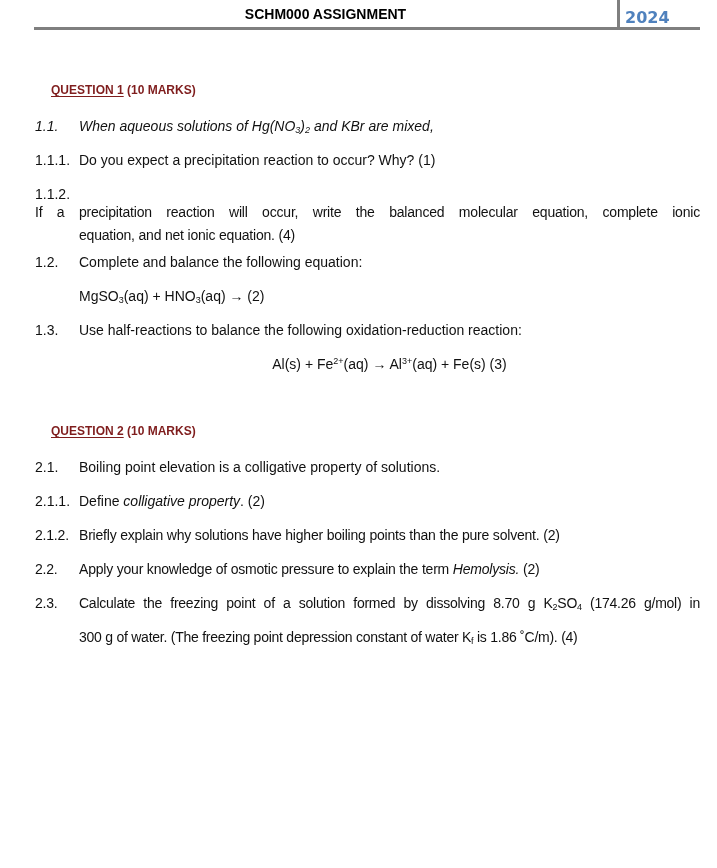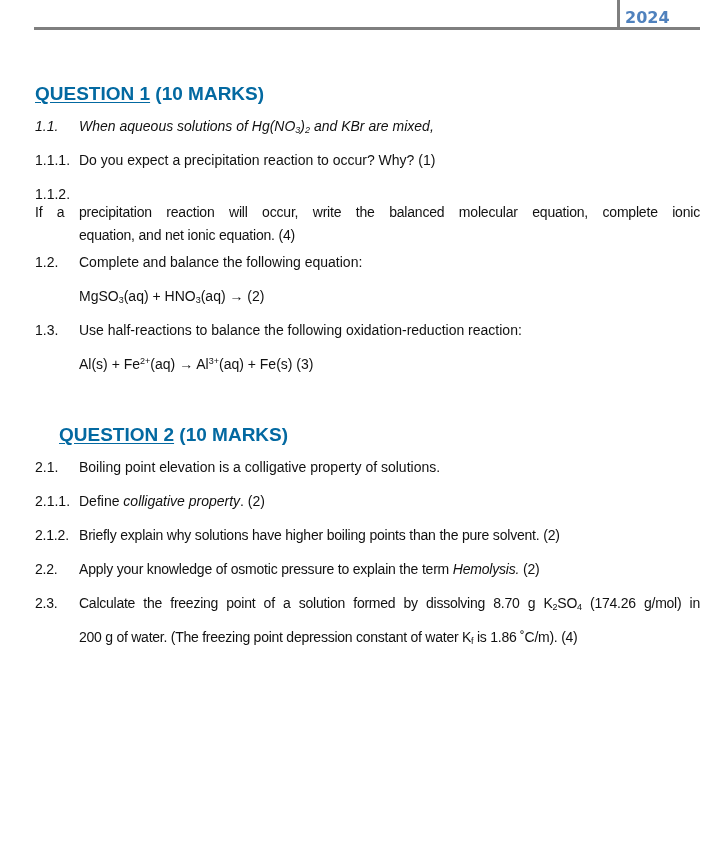--- a/index.html
+++ b/index.html
@@ -53,24 +53,24 @@
     .header-rule {
       position: absolute;
       left: 0;
       top: 27px;
       width: 666px;
       height: 3px;
       background: #7f7f7f;
     }
     .q-heading {
       position: absolute;
-      left: 35px;
+      left: 51px;
       font-weight: bold;
-      font-size: 19px;
-      color: #0369a1;
+      font-size: 12px;
+      color: #7f1d1d;
     }
     .q-heading .ul {
       text-decoration: underline;
       text-underline-offset: 2px;
     }
     .line {
       position: absolute;
       left: 35px;
       right: 17px;
       font-size: 14px;
@@ -94,20 +94,21 @@
       line-height: 0;
     }
     sub { vertical-align: -2px; }
     sup { vertical-align: 5px; }
     i { font-style: italic; }
   </style>
 </head>
 <body>
 
 <div class="header">
+  <div class="header-title">SCHM000 ASSIGNMENT</div>
   <div class="header-sep"></div>
   <div class="header-year">2024</div>
   <div class="header-rule"></div>
 </div>
 
 <div class="q-heading" style="top:83px;">
   <span class="ul">QUESTION 1</span><span> (10 MARKS)</span>
 </div>
 
 <div class="line" style="top:117px;font-style:italic;">
@@ -127,25 +128,25 @@
 <div class="line" style="top:253px;">
   <span class="num">1.2.</span><span>Complete and balance the following equation:</span>
 </div>
 <div class="line indent" style="top:287px;">
   <span>MgSO</span><sub>3</sub><span>(aq) + HNO</span><sub>3</sub><span>(aq) → (2)</span>
 </div>
 
 <div class="line" style="top:321px;">
   <span class="num">1.3.</span><span>Use half-reactions to balance the following oxidation-reduction reaction:</span>
 </div>
-<div class="line indent" style="top:355px;">
+<div class="line indent" style="top:355px;text-align:center;">
   <span>Al(s) + Fe</span><sup>2+</sup><span>(aq) → Al</span><sup>3+</sup><span>(aq) + Fe(s)   (3)</span>
 </div>
 
-<div class="q-heading" style="top:424px;margin-left:24px;">
+<div class="q-heading" style="top:424px;">
   <span class="ul">QUESTION 2</span><span> (10 MARKS)</span>
 </div>
 
 <div class="line" style="top:458px;">
   <span class="num">2.1.</span><span>Boiling point elevation is a colligative property of solutions.</span>
 </div>
 
 <div class="line" style="top:492px;">
   <span class="num">2.1.1.</span><span><span>Define </span><i>colligative property</i><span>.   (2)</span></span>
 </div>
@@ -156,14 +157,14 @@
 
 <div class="line" style="top:560px; letter-spacing:-0.2px;">
   <span class="num">2.2.</span><span><span>Apply your knowledge of osmotic pressure to explain the term </span><i>Hemolysis.</i><span>   (2)</span></span>
 </div>
 
 <div class="line" style="top:594px; display:flex; letter-spacing:-0.25px;">
   <span class="num" style="flex:none;">2.3.</span>
     <span class="justify" style="flex:1;"><span>Calculate the freezing point of a solution formed by dissolving 8.70 g K</span><sub>2</sub><span>SO</span><sub>4</sub><span> (174.26 g/mol) in</span></span>
 </div>
 <div class="line indent" style="top:628px; letter-spacing:-0.25px;">
-  <span>200 g of water. (The freezing point depression constant of water K</span><sub>f</sub><span> is 1.86 ˚C/m).   (4)</span>
+  <span>300 g of water. (The freezing point depression constant of water K</span><sub>f</sub><span> is 1.86 ˚C/m).   (4)</span>
 </div>
 
 </body></html>

